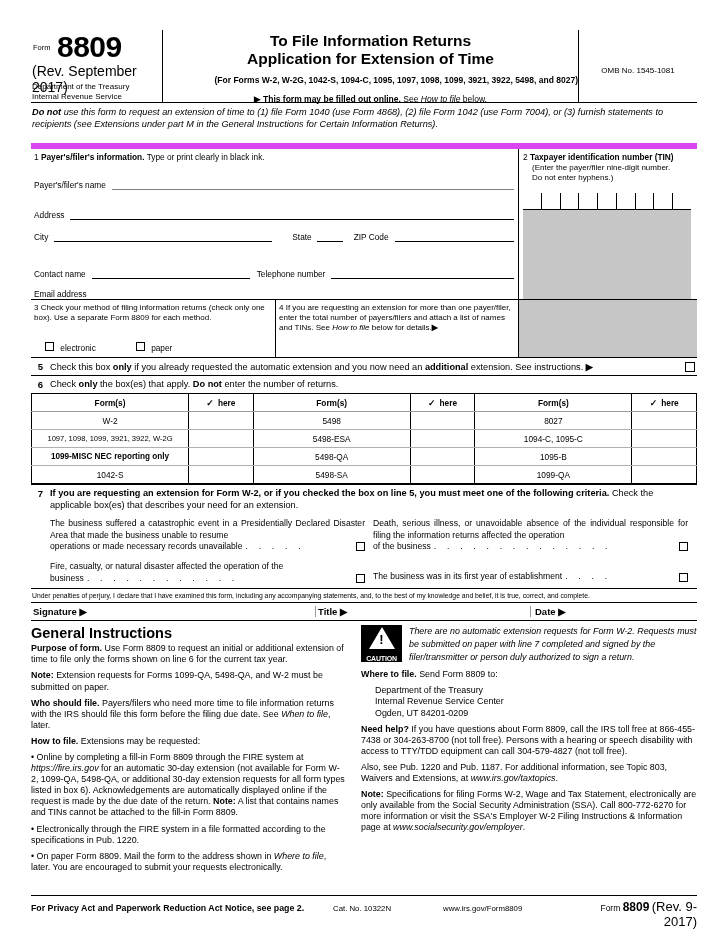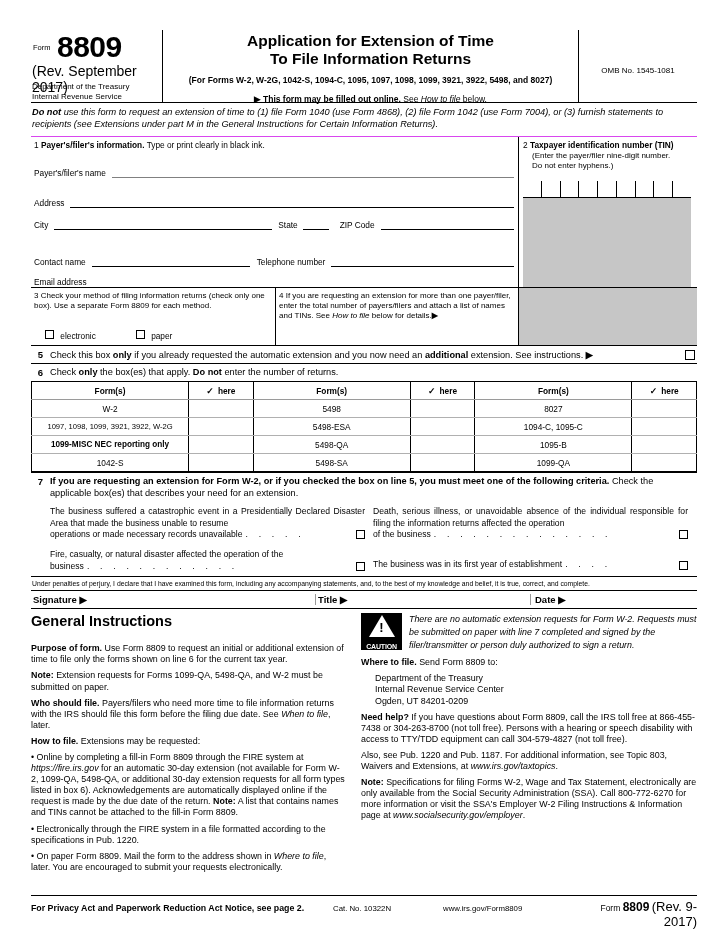--- a/index.html
+++ b/index.html
@@ -31,33 +31,33 @@
     position: absolute; left: 26px; top: 0px;
     font-size: 30px; font-weight: bold; letter-spacing: -0.5px;
   }
   .rev { position: absolute; left: 1px; top: 33px; font-size: 14px; }
   .dept { position: absolute; left: 1px; top: 52px; font-size: 8px; line-height: 9.5px; }
   .hdr-mid {
     flex: 1; border-right: 1.5px solid #000;
     text-align: center; padding-top: 2px;
   }
   .title1 { font-size: 15.5px; font-weight: bold; line-height: 17.5px; }
-  .subforms { font-size: 8.5px; font-weight: bold; margin-top: 8px; }
+  .subforms { font-size: 8.5px; font-weight: bold; margin-top: 8px; text-align: right; }
   .online-line { font-size: 8.5px; margin-top: 9px; }
   .online-line b { font-weight: bold; }
   .online-line i { font-style: italic; }
   .hdr-right { width: 118px; text-align: center; padding-top: 29px; }
   .omb { font-size: 8px; }
 
   
   .donot {
     border-top: 1.5px solid #000;
-    border-bottom: 1px solid #d946ef;
+    border-bottom: 6px solid #d946ef;
     font-size: 9.2px; font-style: italic;
-    line-height: 12px; padding: 3px 1px 6px 1px;
+    line-height: 12px; padding: 3px 1px 13px 1px;
   }
   .donot b { font-weight: bold; }
 
   
   .sect1 { display: flex; border-bottom: 1px solid #000; }
   .sect1-left { width: 488px; border-right: 1.5px solid #000; position: relative; height: 150px; }
   .sect1-right { flex: 1; position: relative; }
   .lbl-num { font-weight: normal; }
   .l1-title { font-size: 8.3px; position: absolute; left: 3px; top: 3px; }
   .l1-title b { font-weight: bold; }
@@ -141,21 +141,21 @@
     height: 19px; display: flex; font-size: 9.5px; font-weight: bold; align-items: center;
   }
   .sig-a { width: 285px; border-right: 1px solid #9a9a9a; padding-left: 2px; }
   .sig-b { width: 215px; border-right: 1px solid #9a9a9a; padding-left: 2px; }
   .sig-c { flex: 1; padding-left: 4px; }
 
   
   .instr { display: flex; padding-top: 4px; }
   .instr-l { width: 330px; padding-right: 16px; }
   .instr-r { flex: 1; }
-  .gi-title { font-size: 14.5px; font-weight: bold; margin-bottom: 14px; }
+  .gi-title { font-size: 14.5px; font-weight: bold; margin-bottom: 2px; }
   .p { font-size: 8.9px; line-height: 11.1px; margin-bottom: 5px; }
   .p b { font-weight: bold; }
   .p i { font-style: italic; }
   .caution-wrap { display: flex; align-items: flex-start; margin-bottom: 5px; }
   .caution-icon {
     width: 41px; height: 37px; background: #000; color: #fff;
     flex: 0 0 auto; position: relative; margin-right: 7px;
   }
   .caution-tri {
     position: absolute; left: 50%; top: 2px; transform: translateX(-50%);
@@ -194,22 +194,22 @@
   <div class="hdr">
     <div class="hdr-left">
       <span class="form-word">Form</span>
       <span class="form-num">8809</span>
       <span class="rev">(Rev. September 2017)</span>
       <span class="dept" style="white-space:pre-line">Department of the Treasury
 Internal Revenue Service</span>
     </div>
     <div class="hdr-mid">
       <div class="title1">
+        <div>To File Information Returns</div>
         <div>Application for Extension of Time</div>
-        <div>To File Information Returns</div>
       </div>
       <div class="subforms">(For Forms W-2, W-2G, 1042-S, 1094-C, 1095, 1097, 1098, 1099, 3921, 3922, 5498, and 8027)</div>
       <div class="online-line">
         <b>▶</b>
         <b>This form may be filled out online.</b><span> See </span><i>How to file</i><span> below.</span>
       </div>
     </div>
     <div class="hdr-right">
       <span class="omb">OMB No. 1545-1081</span>
     </div>
@@ -232,21 +232,21 @@
       </div>
 
       <div class="fieldrow" style="left:3px; top:60px; width:480px;">
         <span>Address</span>
         <span class="uline" style="flex:1; margin-left:6px;"></span>
       </div>
 
       <div class="fieldrow" style="left:3px; top:82px; width:480px;">
         <span>City</span>
         <span class="uline" style="width:218px; margin-left:6px;"></span>
-        <span style="margin-left:6px;">State</span>
+        <span style="margin-left:20px;">State</span>
         <span class="uline" style="width:26px; margin-left:5px;"></span>
         <span style="margin-left:11px;">ZIP Code</span>
         <span class="uline" style="flex:1; margin-left:6px;"></span>
       </div>
 
       <div class="fieldrow" style="left:3px; top:119px; width:480px;">
         <span>Contact name</span>
         <span class="uline" style="width:158px; margin-left:6px;"></span>
         <span style="margin-left:7px;">Telephone number</span>
         <span class="uline" style="flex:1; margin-left:6px;"></span>

